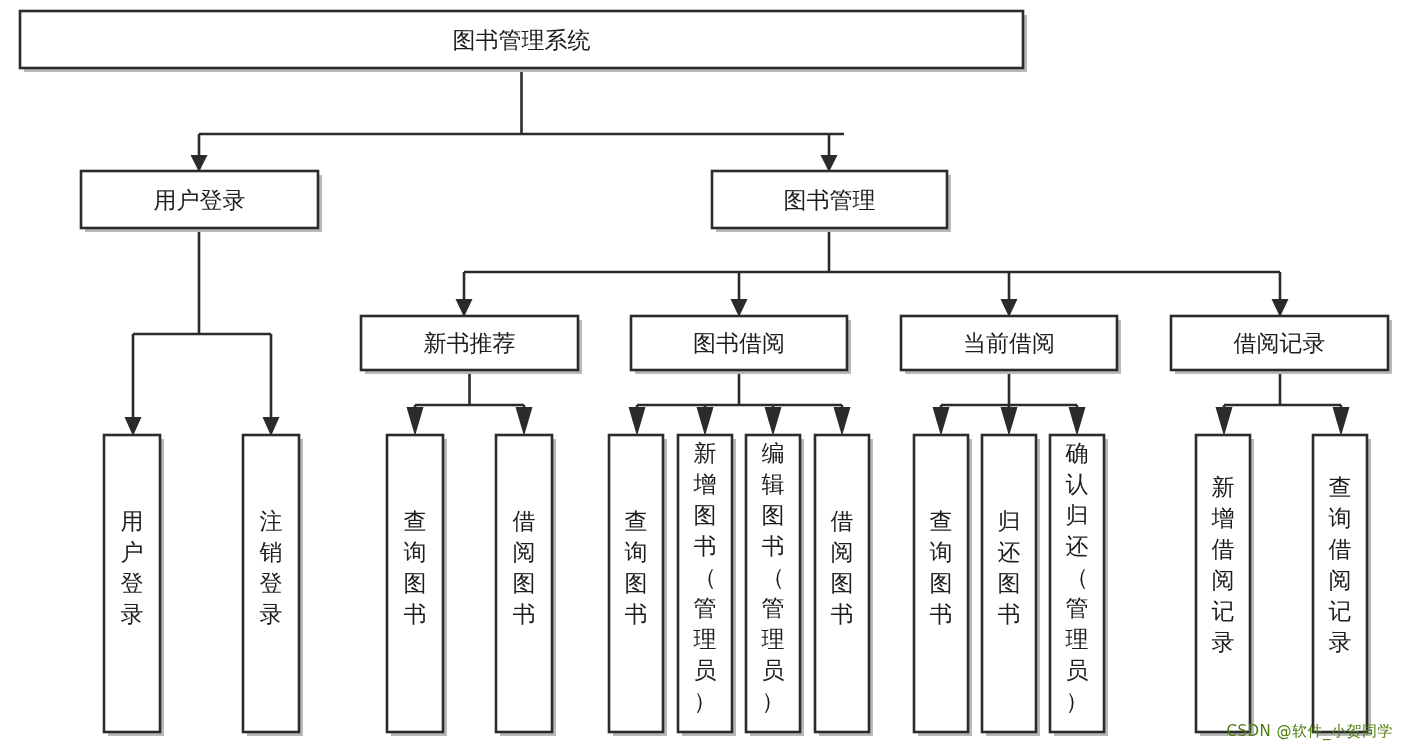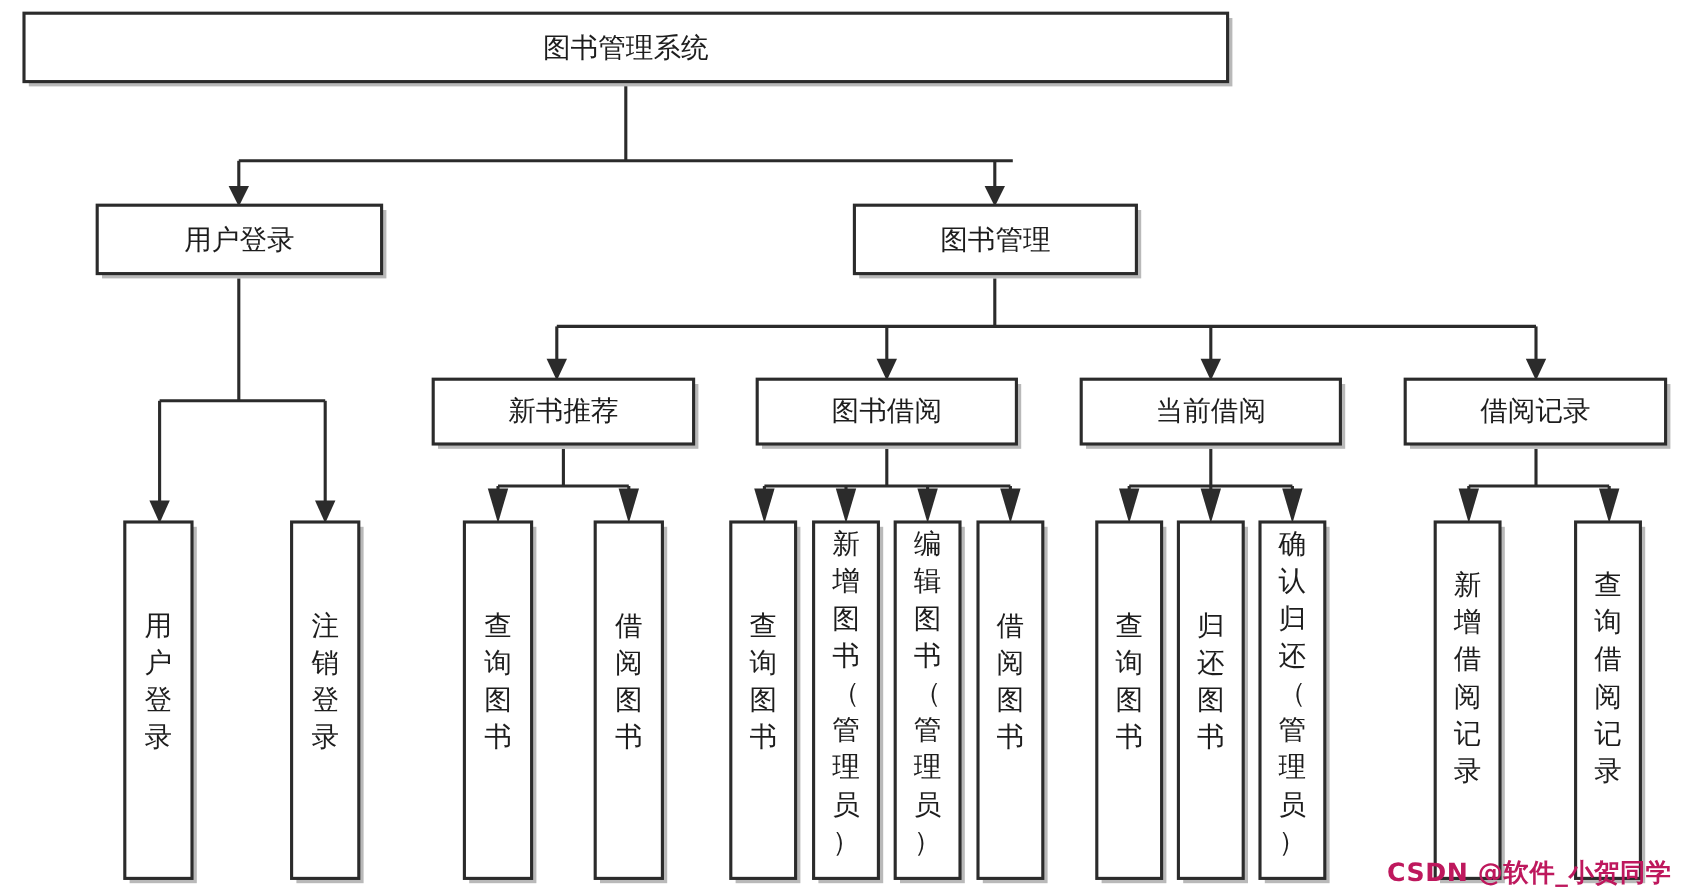--- a/index.html
+++ b/index.html
@@ -55,26 +55,25 @@
   }
   .link-arrow {
     fill: #2b2b2b;
     stroke: none;
   }
   .watermark {
     position: absolute;
     right: 12px;
     bottom: 6px;
     font-family: "DejaVu Sans", "Liberation Sans", sans-serif;
-    font-size: 21px;
-    color: #be185d;
+    font-size: 15px;
+    color: #4d7c0f;
     letter-spacing: 0.5px;
     white-space: nowrap;
     user-select: none;
-    font-weight: bold;
   }
 </style>
 </head>
 <body>
 
 <div id="diagram-root">
 
   <svg id="tree-svg" viewBox="0 0 1405 747">
 
     <g>

